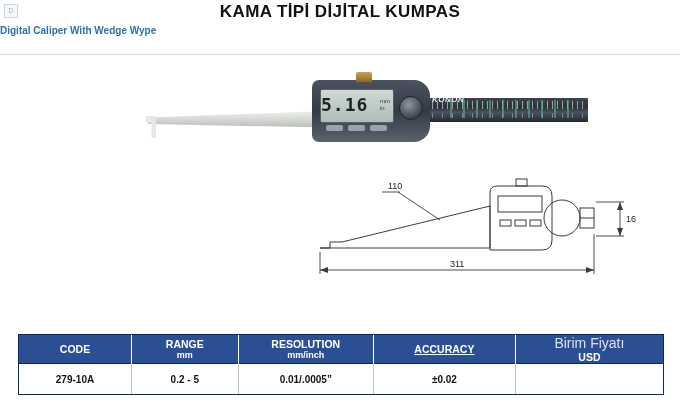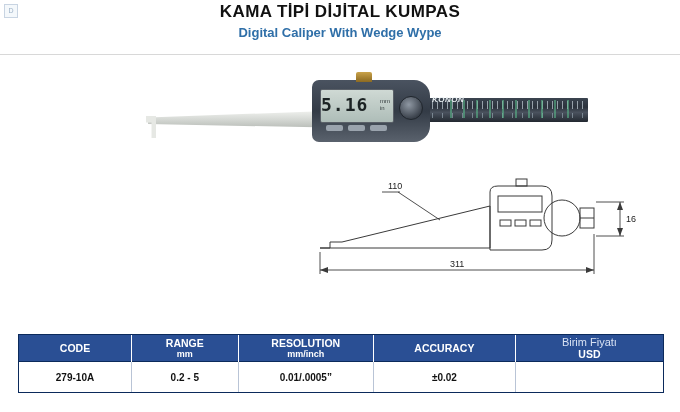--- a/index.html
+++ b/index.html
@@ -30,22 +30,21 @@
     text-align: center;
     font-size: 17px;
     font-weight: bold;
     letter-spacing: 0.4px;
     color: #111111;
   }
   .title-en {
     position: absolute;
     left: 0; top: 25px;
     width: 680px;
-    text-align: center;
-    font-size: 13px;
+    font-size: 10px;
     font-weight: bold;
     color: #2f6fa8;
   }
   .corner-mark {
     position: absolute;
     left: 4px; top: 4px;
     width: 12px; height: 12px;
     border: 1px solid #c8d4e2;
     color: #9bb0c6;
     font-size: 7px;
@@ -212,40 +211,40 @@
     padding: 0;
   }
   table.spec th:last-child { border-right: none; }
   th .sub {
     display: block;
     font-size: 9px;
     font-weight: bold;
   }
   th .sub-light {
     display: block;
-    font-size: 11px;
+    font-size: 14px;
     font-weight: normal;
     color: #d7e1f3;
   }
   table.spec td {
     background: #ffffff;
     color: #111111;
     font-size: 10px;
     font-weight: bold;
     height: 30px;
     text-align: center;
     border-right: 1px solid #b9c4d6;
     border-top: 1px solid #0b2a5b;
     padding: 0;
   }
   table.spec td:last-child { border-right: none; }
   .col-1 { width: 17.5%; }
   .col-2 { width: 16.5%; }
   .col-3 { width: 21%; }
-  .col-4 { width: 22%; }
+  .col-4 { width: 22%; text-decoration: underline; }
   .col-5 { width: 23%; }
 </style>
 </head>
 <body>
 
 <div class="header">
   <div class="corner-mark">D</div>
   <div class="title-tr">KAMA TİPİ DİJİTAL KUMPAS</div>
   <div class="title-en">Digital Caliper With Wedge Wype</div>
   <div class="header-rule"></div>

